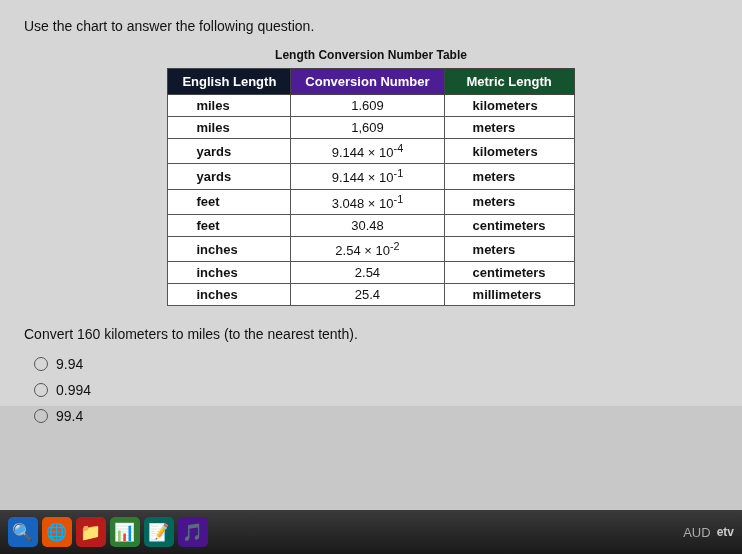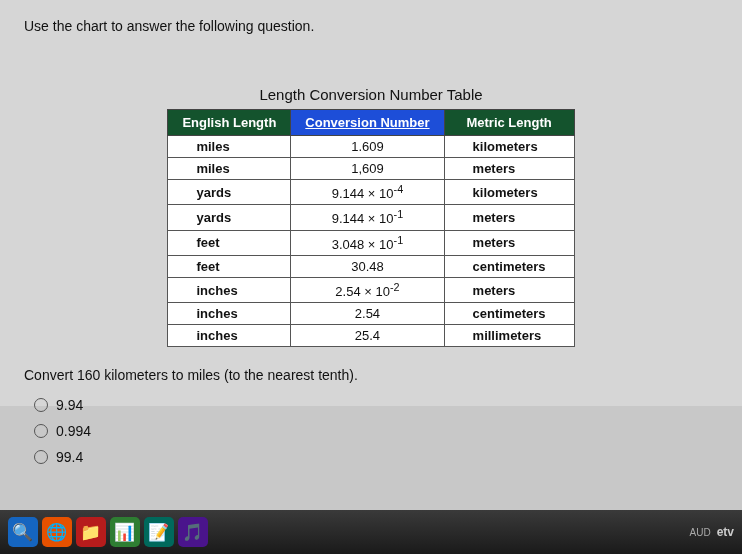--- a/index.html
+++ b/index.html
@@ -27,50 +27,48 @@
     }
 
     .table-container {
       display: flex;
       flex-direction: column;
       align-items: center;
       margin-bottom: 20px;
     }
 
     .table-title {
-      font-weight: normal;
-      font-size: 15px;
+      font-weight: bold;
+      font-size: 12px;
       color: #111;
       margin-bottom: 6px;
-      margin-top: 38px;
     }
 
     table {
       border-collapse: collapse;
       min-width: 380px;
     }
 
     thead tr th {
       padding: 5px 14px;
       font-size: 13px;
       font-weight: bold;
       text-align: center;
       border: 1px solid #444;
     }
 
     thead th.col-english {
-      background-color: #14532d;
+      background-color: #0f172a;
       color: #fff;
       text-align: center;
     }
 
     thead th.col-conversion {
-      background-color: #1d4ed8;
+      background-color: #4c1d95;
       color: #fff;
-      text-decoration: underline;
     }
 
     thead th.col-metric {
       background-color: #14532d;
       color: #fff;
     }
 
     tbody tr td {
       padding: 3px 28px;
       font-size: 13px;
@@ -171,21 +169,21 @@
     .tb-purple { background: #4a148c; }
 
     .etv-label {
       color: #ccc;
       font-size: 12px;
       font-weight: bold;
     }
 
     .aud-label {
       color: #aaa;
-      font-size: 10px;
+      font-size: 13px;
       margin-left: 8px;
     }
   </style>
 </head>
 <body>
 
 <div class="main-content">
   <p class="instruction">Use the chart to answer the following question.</p>
 
   <div class="table-container">

